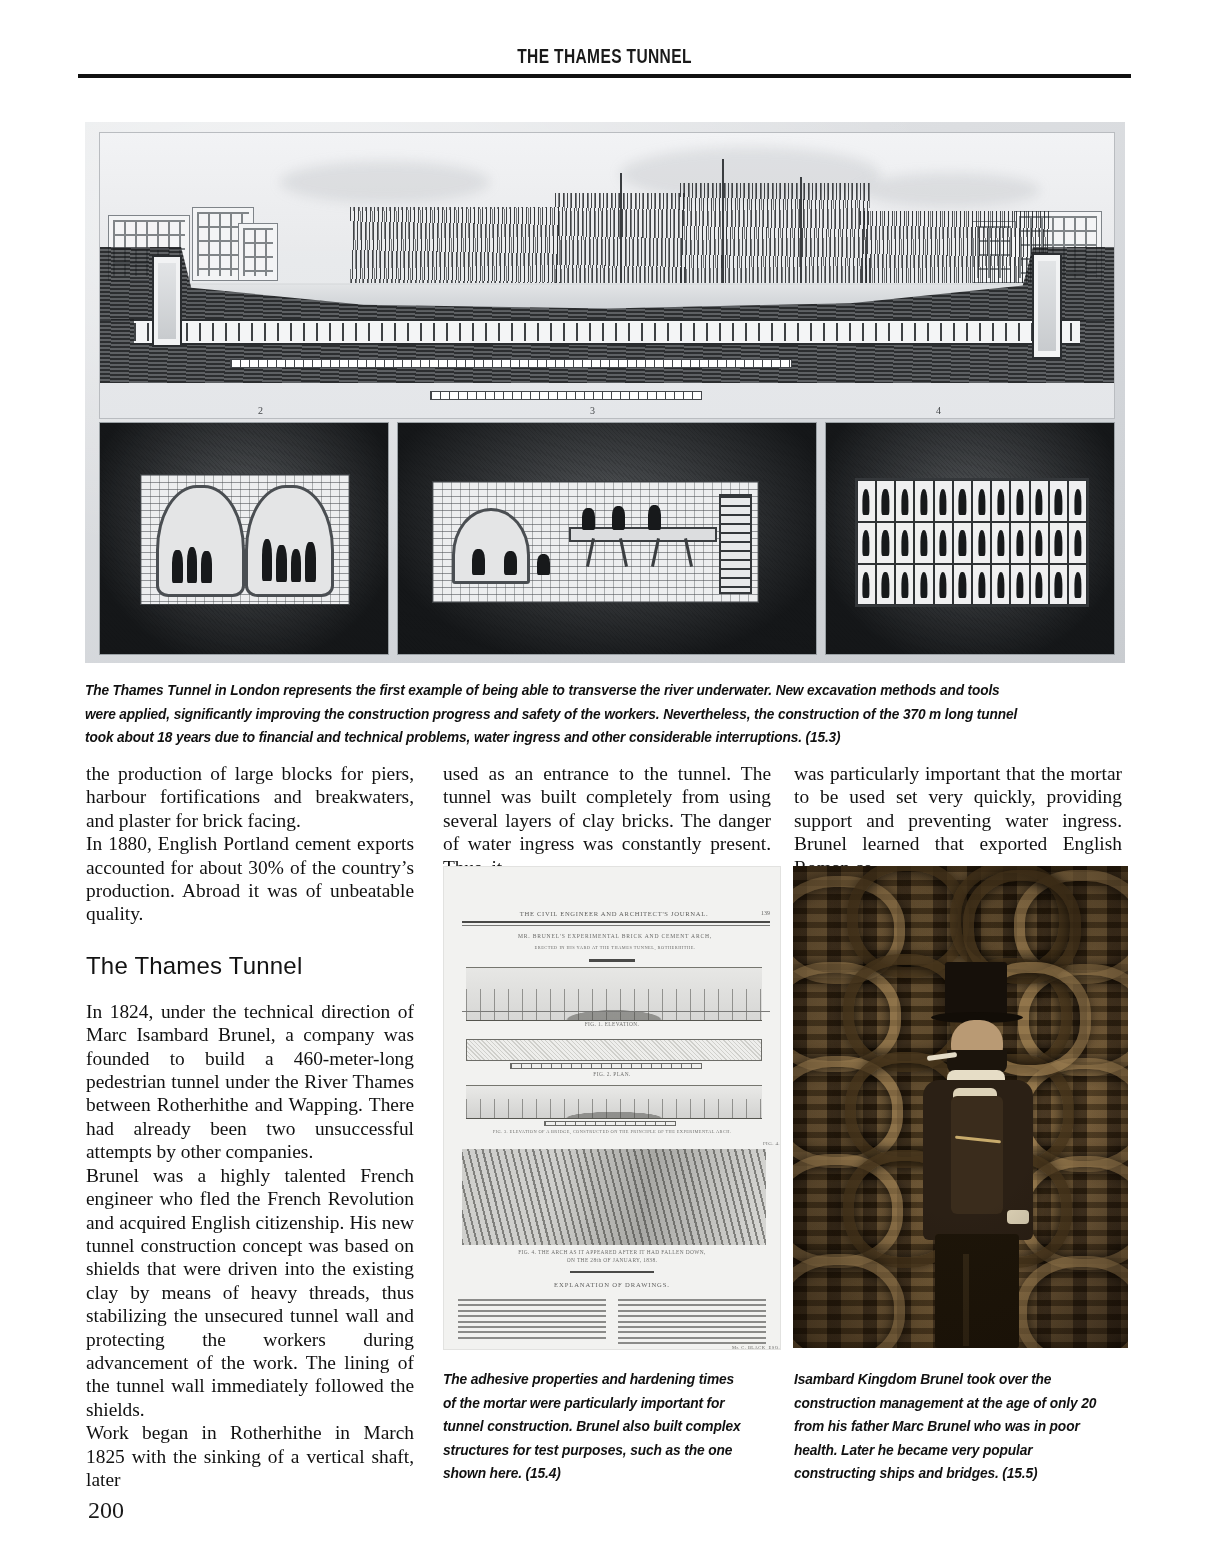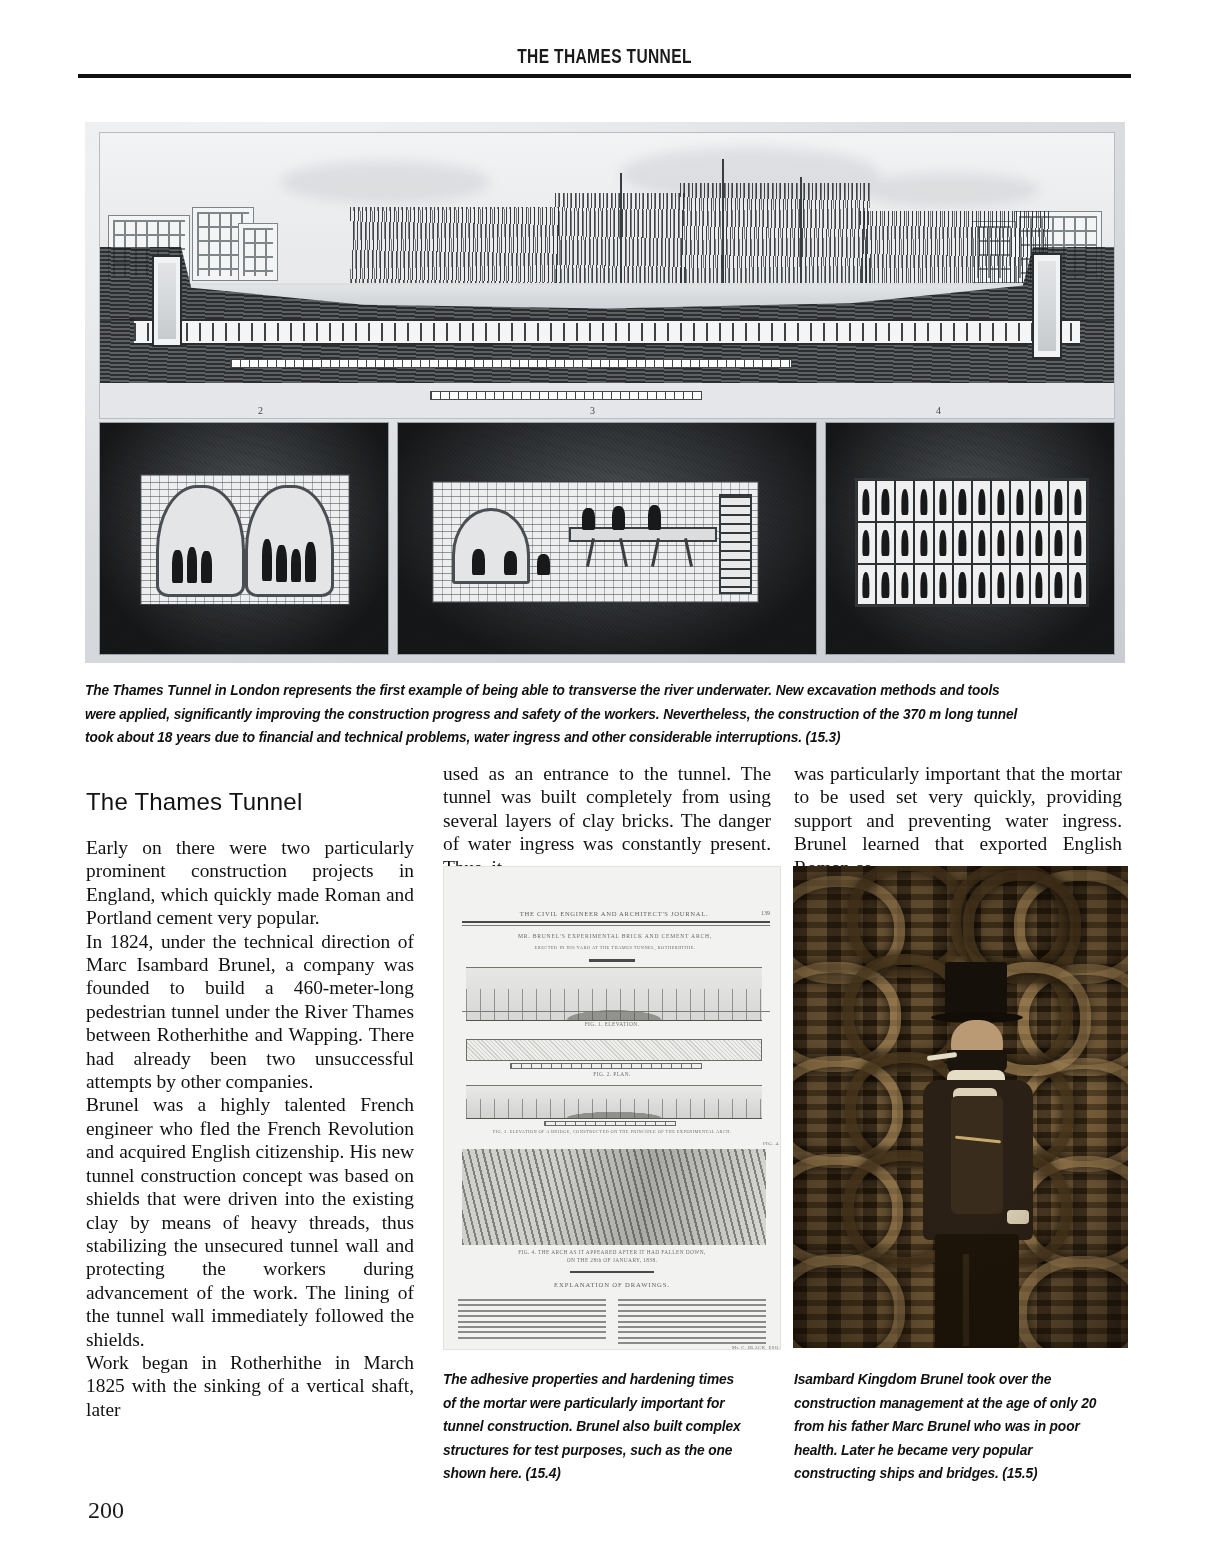--- a/index.html
+++ b/index.html
@@ -507,22 +507,23 @@
               <i class="man"></i>
             </span>
         </div>
       </div>
     </div>
   </div>
 
   <div class="cap-top">The Thames Tunnel in London represents the first example of being able to transverse the river underwater. New excavation methods and tools were applied, significantly improving the construction progress and safety of the workers. Nevertheless, the construction of the 370 m long tunnel took about 18 years due to financial and technical problems, water ingress and other considerable interruptions. (15.3)</div>
 
   <div class="col col1">
+    <p>the production of large blocks for piers, harbour fortifications and breakwaters, and plaster for brick facing.</p>
+    <p>In 1880, English Portland cement exports accounted for about 30% of the country’s production. Abroad it was of unbeatable quality.</p>
     <h2 class="h2">The Thames Tunnel</h2>
-    <p>Early on there were two particularly prominent construction projects in England, which quickly made Roman and Portland cement very popular.</p>
     <p>In 1824, under the technical direction of Marc Isambard Brunel, a company was founded to build a 460-meter-long pedestrian tunnel under the River Thames between Rotherhithe and Wapping. There had already been two unsuccessful attempts by other companies.</p>
     <p>Brunel was a highly talented French engineer who fled the French Revolution and acquired English citizenship. His new tunnel construction concept was based on shields that were driven into the existing clay by means of heavy threads, thus stabilizing the unsecured tunnel wall and protecting the workers during advancement of the work. The lining of the tunnel wall immediately followed the shields.</p>
     <p>Work began in Rotherhithe in March 1825 with the sinking of a vertical shaft, later</p>
   </div>
 
   <div class="col col2">
     <p>used as an entrance to the tunnel. The tunnel was built completely from using several layers of clay bricks. The danger of water ingress was constantly present. Thus, it</p>
   </div>
 
   <div class="col col3">

